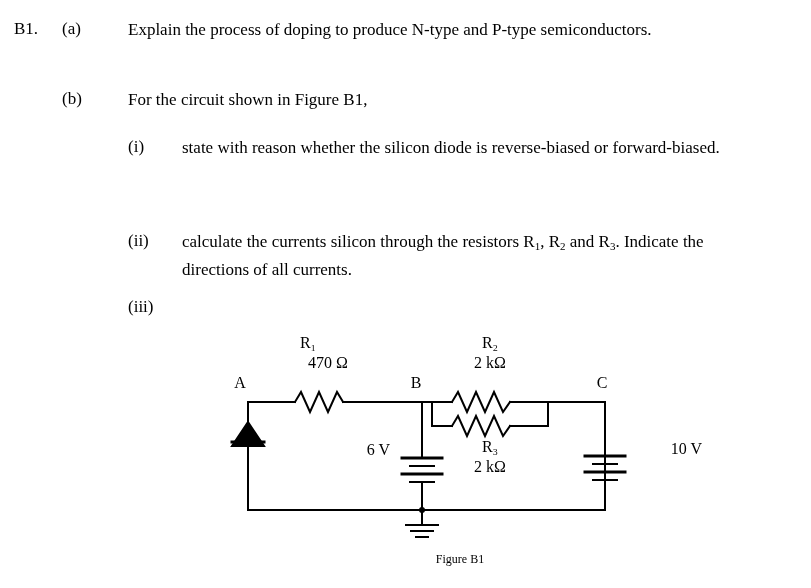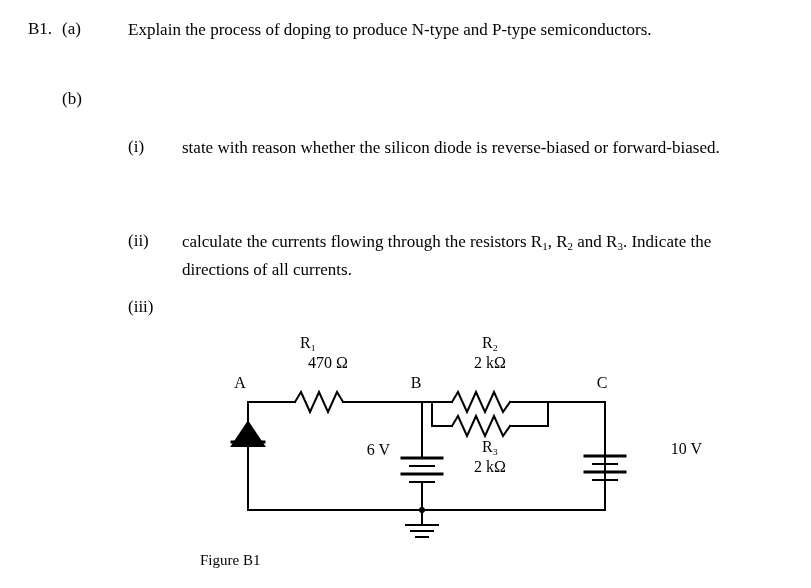--- a/index.html
+++ b/index.html
@@ -24,21 +24,21 @@
   .q-label {
     position: absolute;
     font-size: 17px;
     line-height: 22px;
   }
   .q-text {
     position: absolute;
     font-size: 17px;
     line-height: 23px;
   }
-  #qa-num { left: 14px; top: 18px; margin-left: 14px; }
+  #qa-num { left: 14px; top: 18px; }
   #qa-letter { left: 62px; top: 18px; }
   #qa-body { left: 128px; top: 18px; width: 660px; }
 
   #qb-letter { left: 62px; top: 88px; }
   #qb-body { left: 128px; top: 88px; width: 640px; }
 
   #qbi-letter { left: 128px; top: 136px; }
   #qbi-body { left: 182px; top: 136px; width: 590px; }
 
   #qbii-letter { left: 128px; top: 230px; }
@@ -55,21 +55,22 @@
     left: 200px;
     top: 330px;
     width: 520px;
     height: 250px;
   }
   #figure-caption {
     position: absolute;
     left: 0;
     top: 222px;
     width: 520px;
-    font-size: 15px;
+    text-align: center;
+    font-size: 12px;
   }
   .fig-label {
     position: absolute;
     font-size: 16px;
     line-height: 18px;
     text-align: center;
     white-space: nowrap;
   }
   #lbl-r1 { left: 68px; top: 4px; width: 80px; }
   #lbl-r1val { left: 68px; top: 24px; width: 80px; text-align: right; }
@@ -86,26 +87,27 @@
 </head>
 <body>
 
 <div class="page">
 
   <div class="q-label" id="qa-num">B1.</div>
   <div class="q-label" id="qa-letter">(a)</div>
   <div class="q-text" id="qa-body">Explain the process of doping to produce N-type and P-type semiconductors.</div>
 
   <div class="q-label" id="qb-letter">(b)</div>
+  <div class="q-text" id="qb-body">For the circuit shown in Figure B1,</div>
 
   <div class="q-label" id="qbi-letter">(i)</div>
   <div class="q-text" id="qbi-body">state with reason whether the silicon diode is reverse-biased or forward-biased.</div>
 
   <div class="q-label" id="qbii-letter">(ii)</div>
-  <div class="q-text" id="qbii-body"><span>calculate the currents flowing through the resistors R</span><sub>1</sub><span>, R</span><sub>2</sub><span> and R</span><sub>3</sub><span>. Indicate the directions of all currents.</span></div>
+  <div class="q-text" id="qbii-body"><span>calculate the currents silicon through the resistors R</span><sub>1</sub><span>, R</span><sub>2</sub><span> and R</span><sub>3</sub><span>. Indicate the directions of all currents.</span></div>
 
   <div class="q-label" id="qbiii-letter">(iii)</div>
 
   <div id="figure-wrap">
 
     <svg width="520" height="215" viewBox="0 0 520 215">
       <g stroke="#000000" stroke-width="2" fill="none" stroke-linecap="square">
 
         <path d="M48 72 L95 72"></path>
 

